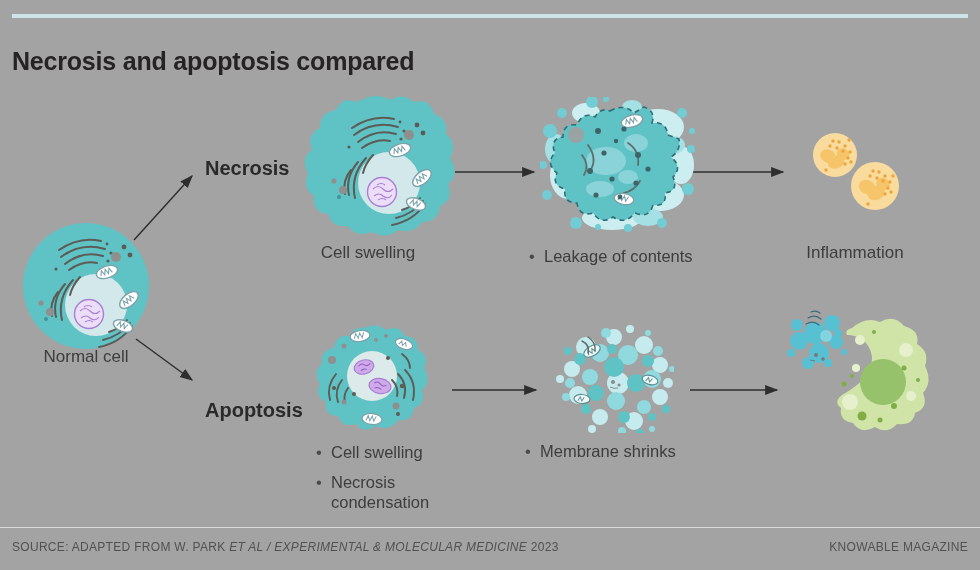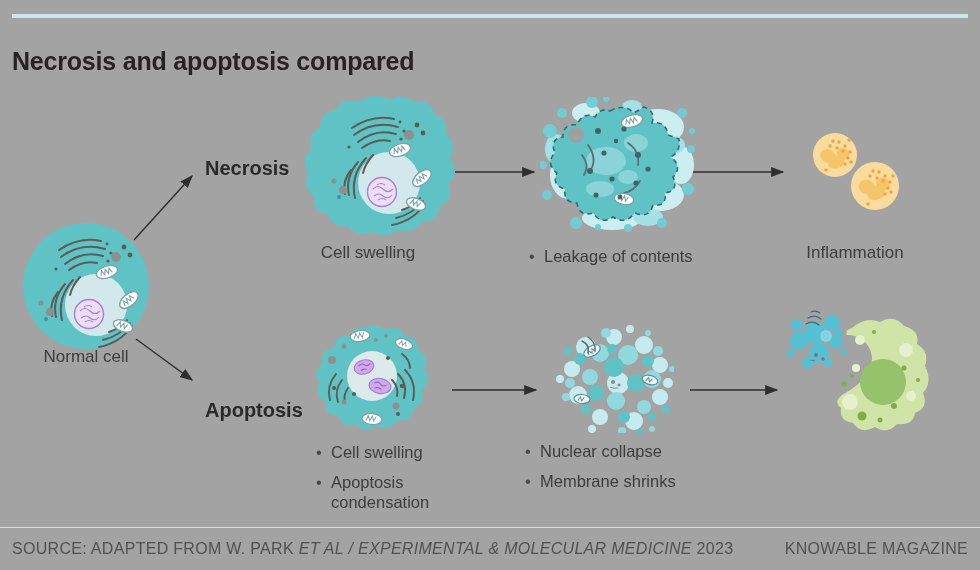--- a/index.html
+++ b/index.html
@@ -28,21 +28,21 @@
   .i-normal{left:20px;top:219px;}
   .i-swollen{left:300px;top:92px;}
   .i-burst{left:540px;top:97px;}
   .i-inflam{left:806px;top:126px;}
   .i-shrunk{left:314px;top:322px;}
   .i-frag{left:556px;top:325px;}
   .i-phago{left:786px;top:308px;}
   .arrow-layer{position:absolute;left:0;top:0;width:980px;height:570px;pointer-events:none;}
   .divider{position:absolute;left:0;top:527px;width:980px;height:1px;background:#dcdcdc;}
   .footer{position:absolute;left:12px;right:12px;top:540px;display:flex;justify-content:space-between;
-          font-size:16px;color:#515151;letter-spacing:0.3px;}
+          font-size:12px;color:#515151;letter-spacing:0.3px;}
   .footer .it{font-style:italic;}
   .defs-hidden{position:absolute;width:0;height:0;overflow:hidden;}
 </style>
 </head>
 <body>
 
 <div class="canvas">
 
   <svg class="defs-hidden" aria-hidden="true">
     <defs>
@@ -300,21 +300,21 @@
     <g fill="#5d5b56">
       <circle cx="74" cy="36" r="2"></circle>
         <circle cx="88" cy="64" r="2.2"></circle>
         <circle cx="40" cy="72" r="2"></circle>
       <circle cx="20" cy="66" r="2"></circle>
         <circle cx="84" cy="92" r="2"></circle>
     </g>
   </svg>
   <ul class="bullets bl-apo1">
     <li>Cell swelling</li>
-    <li>Apoptosis condensation</li>
+    <li>Necrosis condensation</li>
   </ul>
 
   <svg class="illus i-frag" width="118" height="108" viewBox="0 0 118 108">
     <g fill="#c6ebee">
       <circle cx="30" cy="22" r="10"></circle>
         <circle cx="58" cy="12" r="8"></circle>
         <circle cx="88" cy="20" r="9"></circle>
       <circle cx="16" cy="44" r="8"></circle>
         <circle cx="104" cy="40" r="8"></circle>
         <circle cx="22" cy="70" r="9"></circle>
@@ -373,21 +373,20 @@
     </g>
     <g stroke="#5d6b66" stroke-width="1.4" fill="none" stroke-linecap="round">
       <path d="M26,16 q8,4 6,12"></path>
         <path d="M32,12 q8,5 7,14"></path>
     </g>
     <circle cx="57" cy="57" r="2" fill="#8a8a8a"></circle>
       <circle cx="63" cy="60" r="1.6" fill="#8a8a8a"></circle>
     <path d="M54,62 q4,2 8,1" stroke="#8a8a8a" stroke-width="1" fill="none"></path>
   </svg>
   <ul class="bullets bl-apo2">
-    <li>Nuclear collapse</li>
     <li>Membrane shrinks</li>
   </ul>
 
   <svg class="illus i-phago" width="150" height="132" viewBox="0 0 150 132">
     <path fill="#cfe4a6" d="M66,20 Q80,8 94,14 Q108,6 118,18 Q134,22 131,36 Q144,44 139,58 Q147,74 137,85 Q143,100 129,105 Q127,118 111,116 Q101,127 89,119 Q75,127 67,115 Q53,113 55,100 Q47,94 56,87 C76,76 86,64 86,50 C85,34 72,27 61,27 Q58,22 66,20 Z"></path>
     <circle cx="97" cy="74" r="23" fill="#95c26b"></circle>
     <g fill="#e6f0cd">
       <circle cx="64" cy="94" r="8"></circle>
         <circle cx="120" cy="42" r="7"></circle>
         <circle cx="74" cy="32" r="5"></circle>

